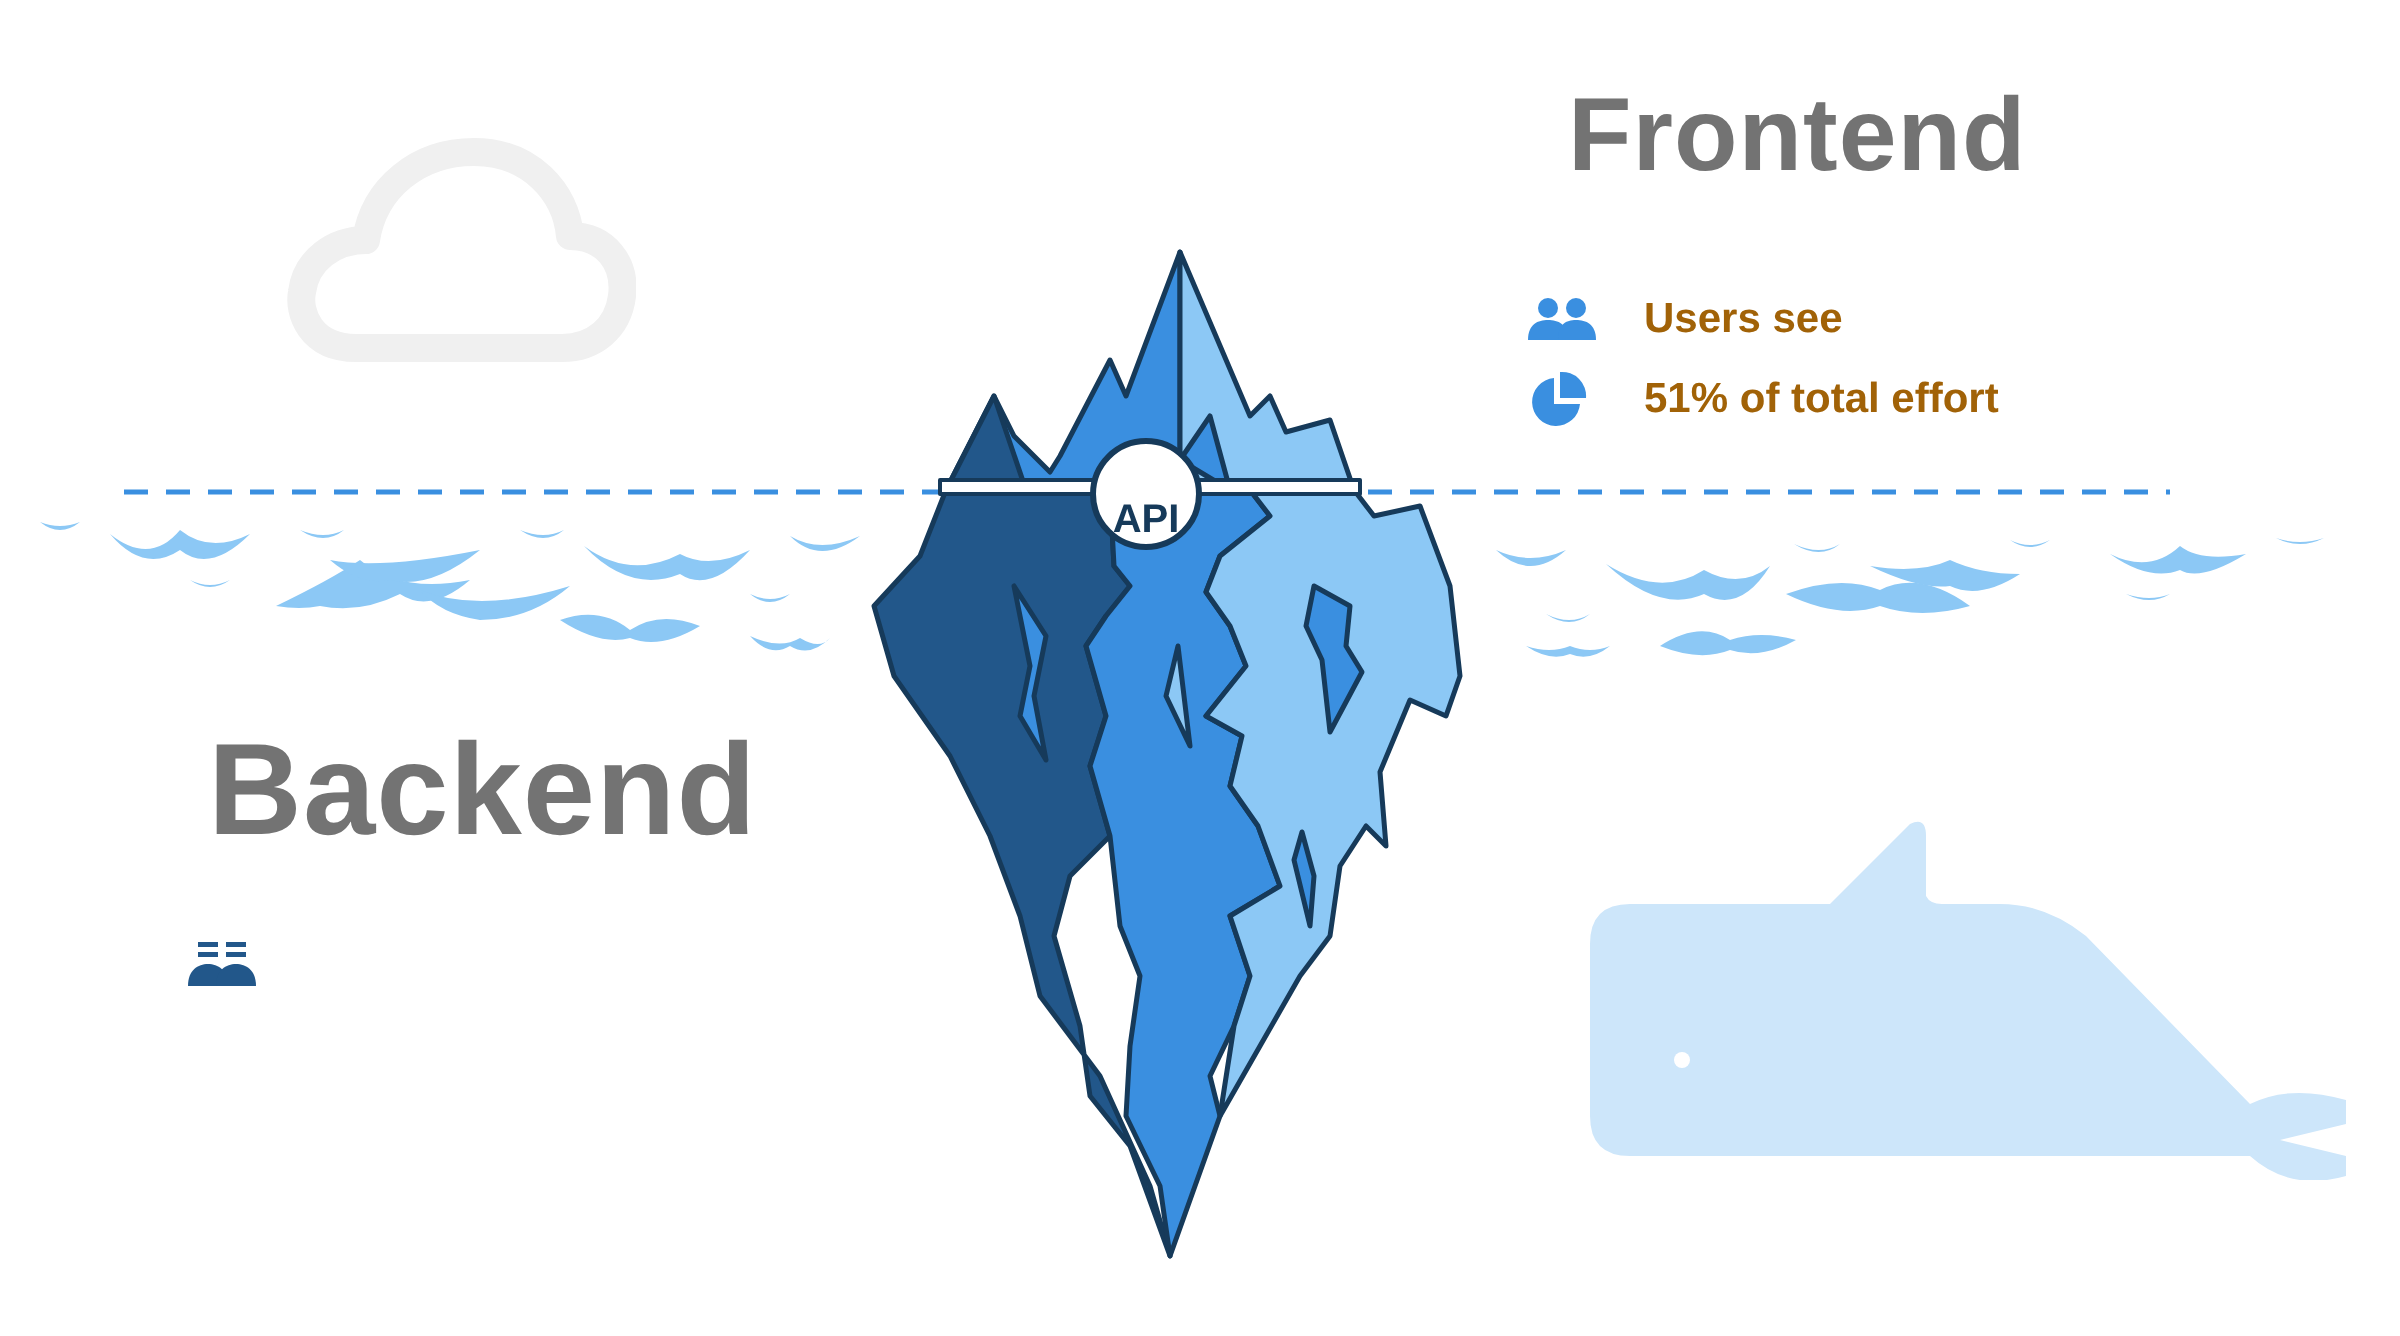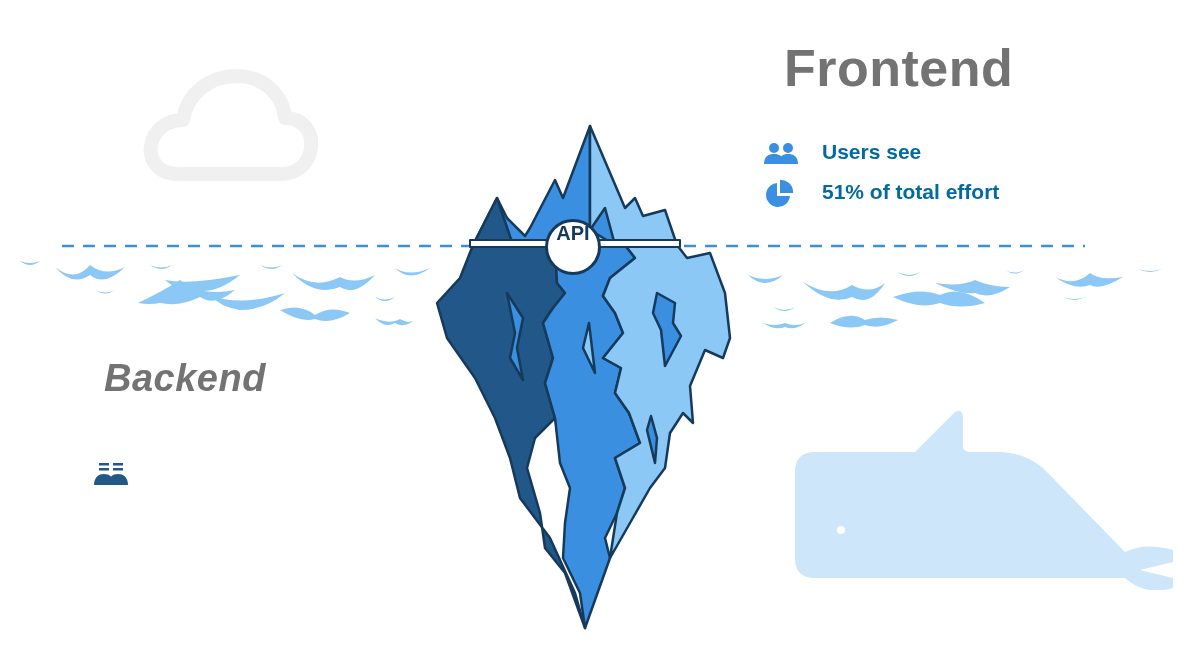--- a/index.html
+++ b/index.html
@@ -1,22 +1,22 @@
 <!DOCTYPE html>
 <html><head>
   <meta charset="utf-8">
   <style>
     html, body { margin: 0; padding: 0; background: #ffffff; }
     body { width: 1200px; height: 668px; position: relative; overflow: hidden;
            font-family: "Liberation Sans", "DejaVu Sans", sans-serif; }
     .abs { position: absolute; }
     .title { font-weight: bold; color: #737373; letter-spacing: 0.5px; }
     #frontend-title { left: 784px; top: 38px; font-size: 52px; }
-    #backend-title { left: 104px; top: 357px; font-size: 38px; font-style: italic; }
-    .list-item { display: flex; align-items: flex-start; font-weight: bold; color: #0369a1; font-size: 21px; }
+    #backend-title { left: 104px; top: 357px; font-size: 65px; }
+    .list-item { display: flex; align-items: center; font-weight: bold; color: #a16207; font-size: 21px; }
     .list-item .icon { width: 34px; height: 28px; display: inline-flex; align-items: center; justify-content: flex-start; }
     .list-item .label { white-space: nowrap; }
     #fe-list { left: 764px; top: 140px; }
     #fe-list .list-item { height: 40px; }
     #fe-list .icon { width: 58px; }
     #be-list { left: 94px; top: 460px; }
     #be-list .list-item { height: 43px; }
     #be-list .icon { width: 55px; }
     svg { display: block; }
   </style>
@@ -106,21 +106,21 @@
 
     <path d="M82 175 L90 215 L85 240 L98 262 L92 230 L98 200 Z" fill="#3a8fe0"></path>
     <path d="M164 205 L170 255 L158 230 Z" fill="#8cc8f5"></path>
     <path d="M232 175 L250 185 L248 205 L256 218 L240 248 L236 212 L228 195 Z" fill="#3a8fe0"></path>
     <path d="M226 298 L232 320 L230 345 L222 312 Z" fill="#3a8fe0"></path>
 
     <rect x="45" y="122" width="210" height="7" fill="#ffffff" stroke="#163a5a" stroke-width="2"></rect>
   </svg>
 </div>
 
-<div class="abs" style="left:545px; top:219px; width:56px; height:56px; border-radius:50%; background:#fff; border:3px solid #163a5a; display:flex; align-items:flex-start; justify-content:center; box-sizing:border-box;">
+<div class="abs" style="left:545px; top:219px; width:56px; height:56px; border-radius:50%; background:#fff; border:3px solid #163a5a; display:flex; align-items:flex-end; justify-content:center; box-sizing:border-box;">
   <span style="font-weight:bold; font-size:20px; color:#163a5a;">API</span>
 </div>
 
 <div id="backend-title" class="abs title">Backend</div>
 
 <div id="be-list" class="abs">
   <div class="list-item">
     <span class="icon">
       <svg width="34" height="24" viewBox="0 0 34 24">
         <rect x="5" y="1" width="10" height="2.5" fill="#22578a"></rect>

